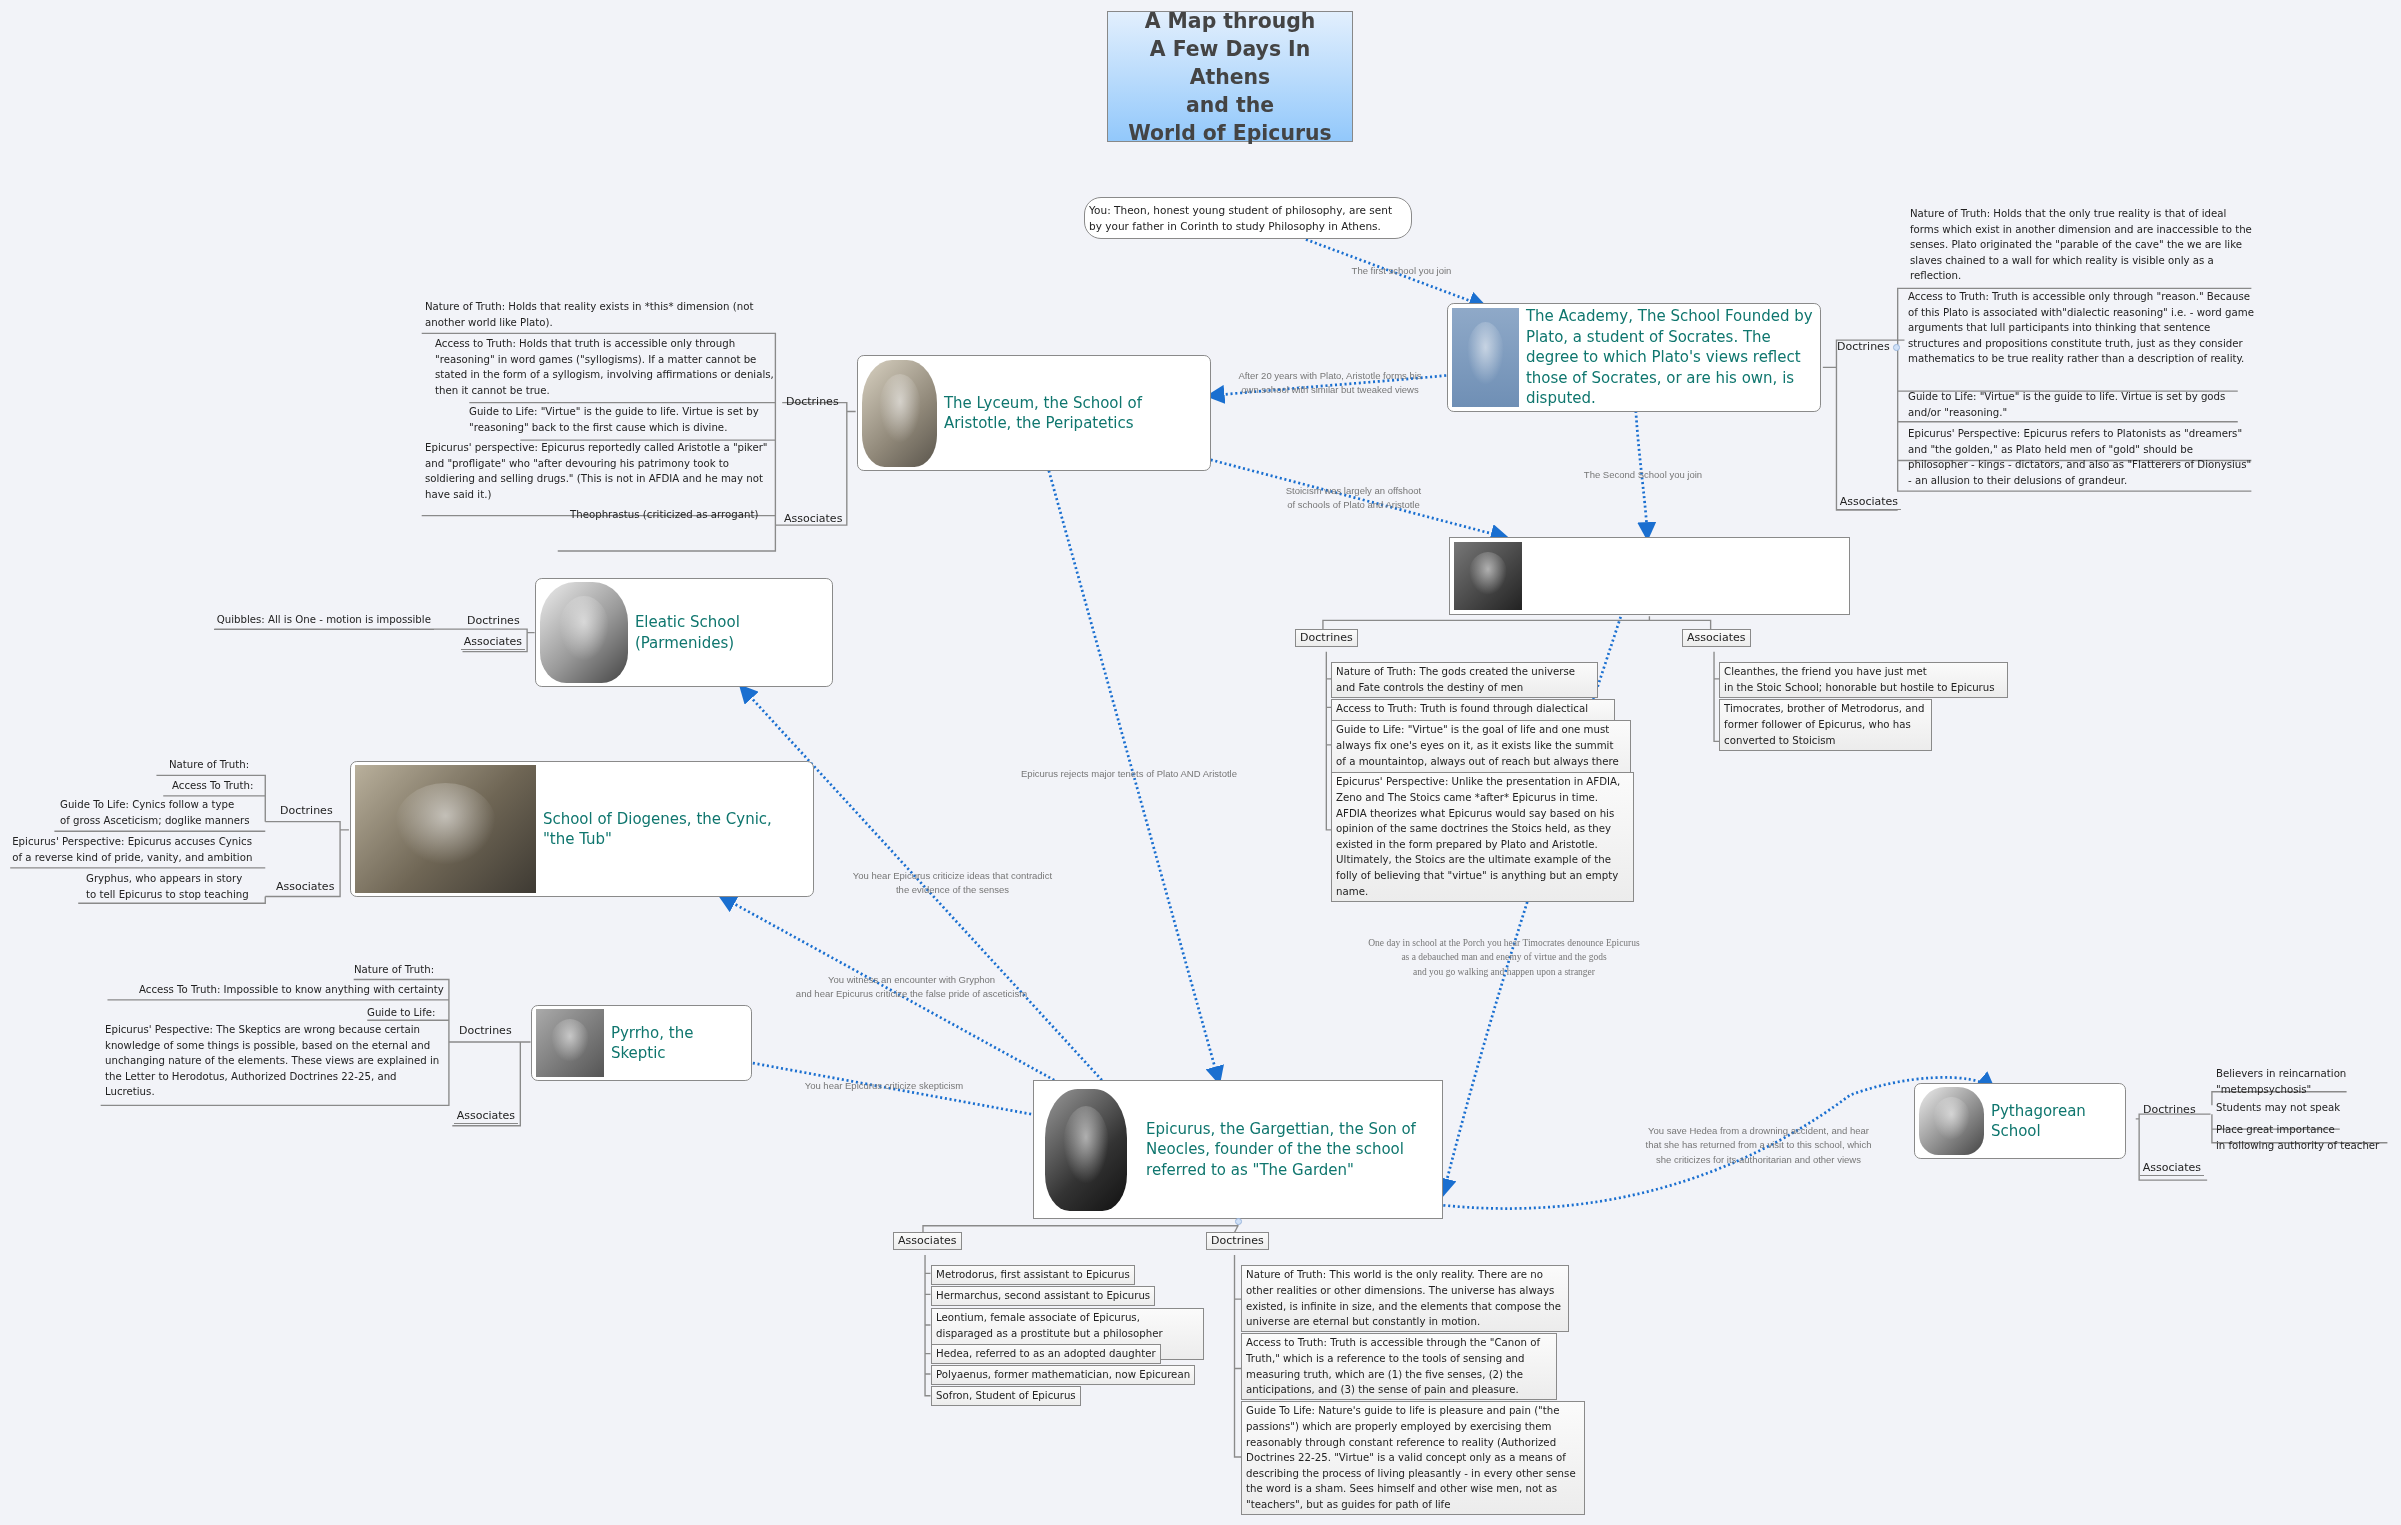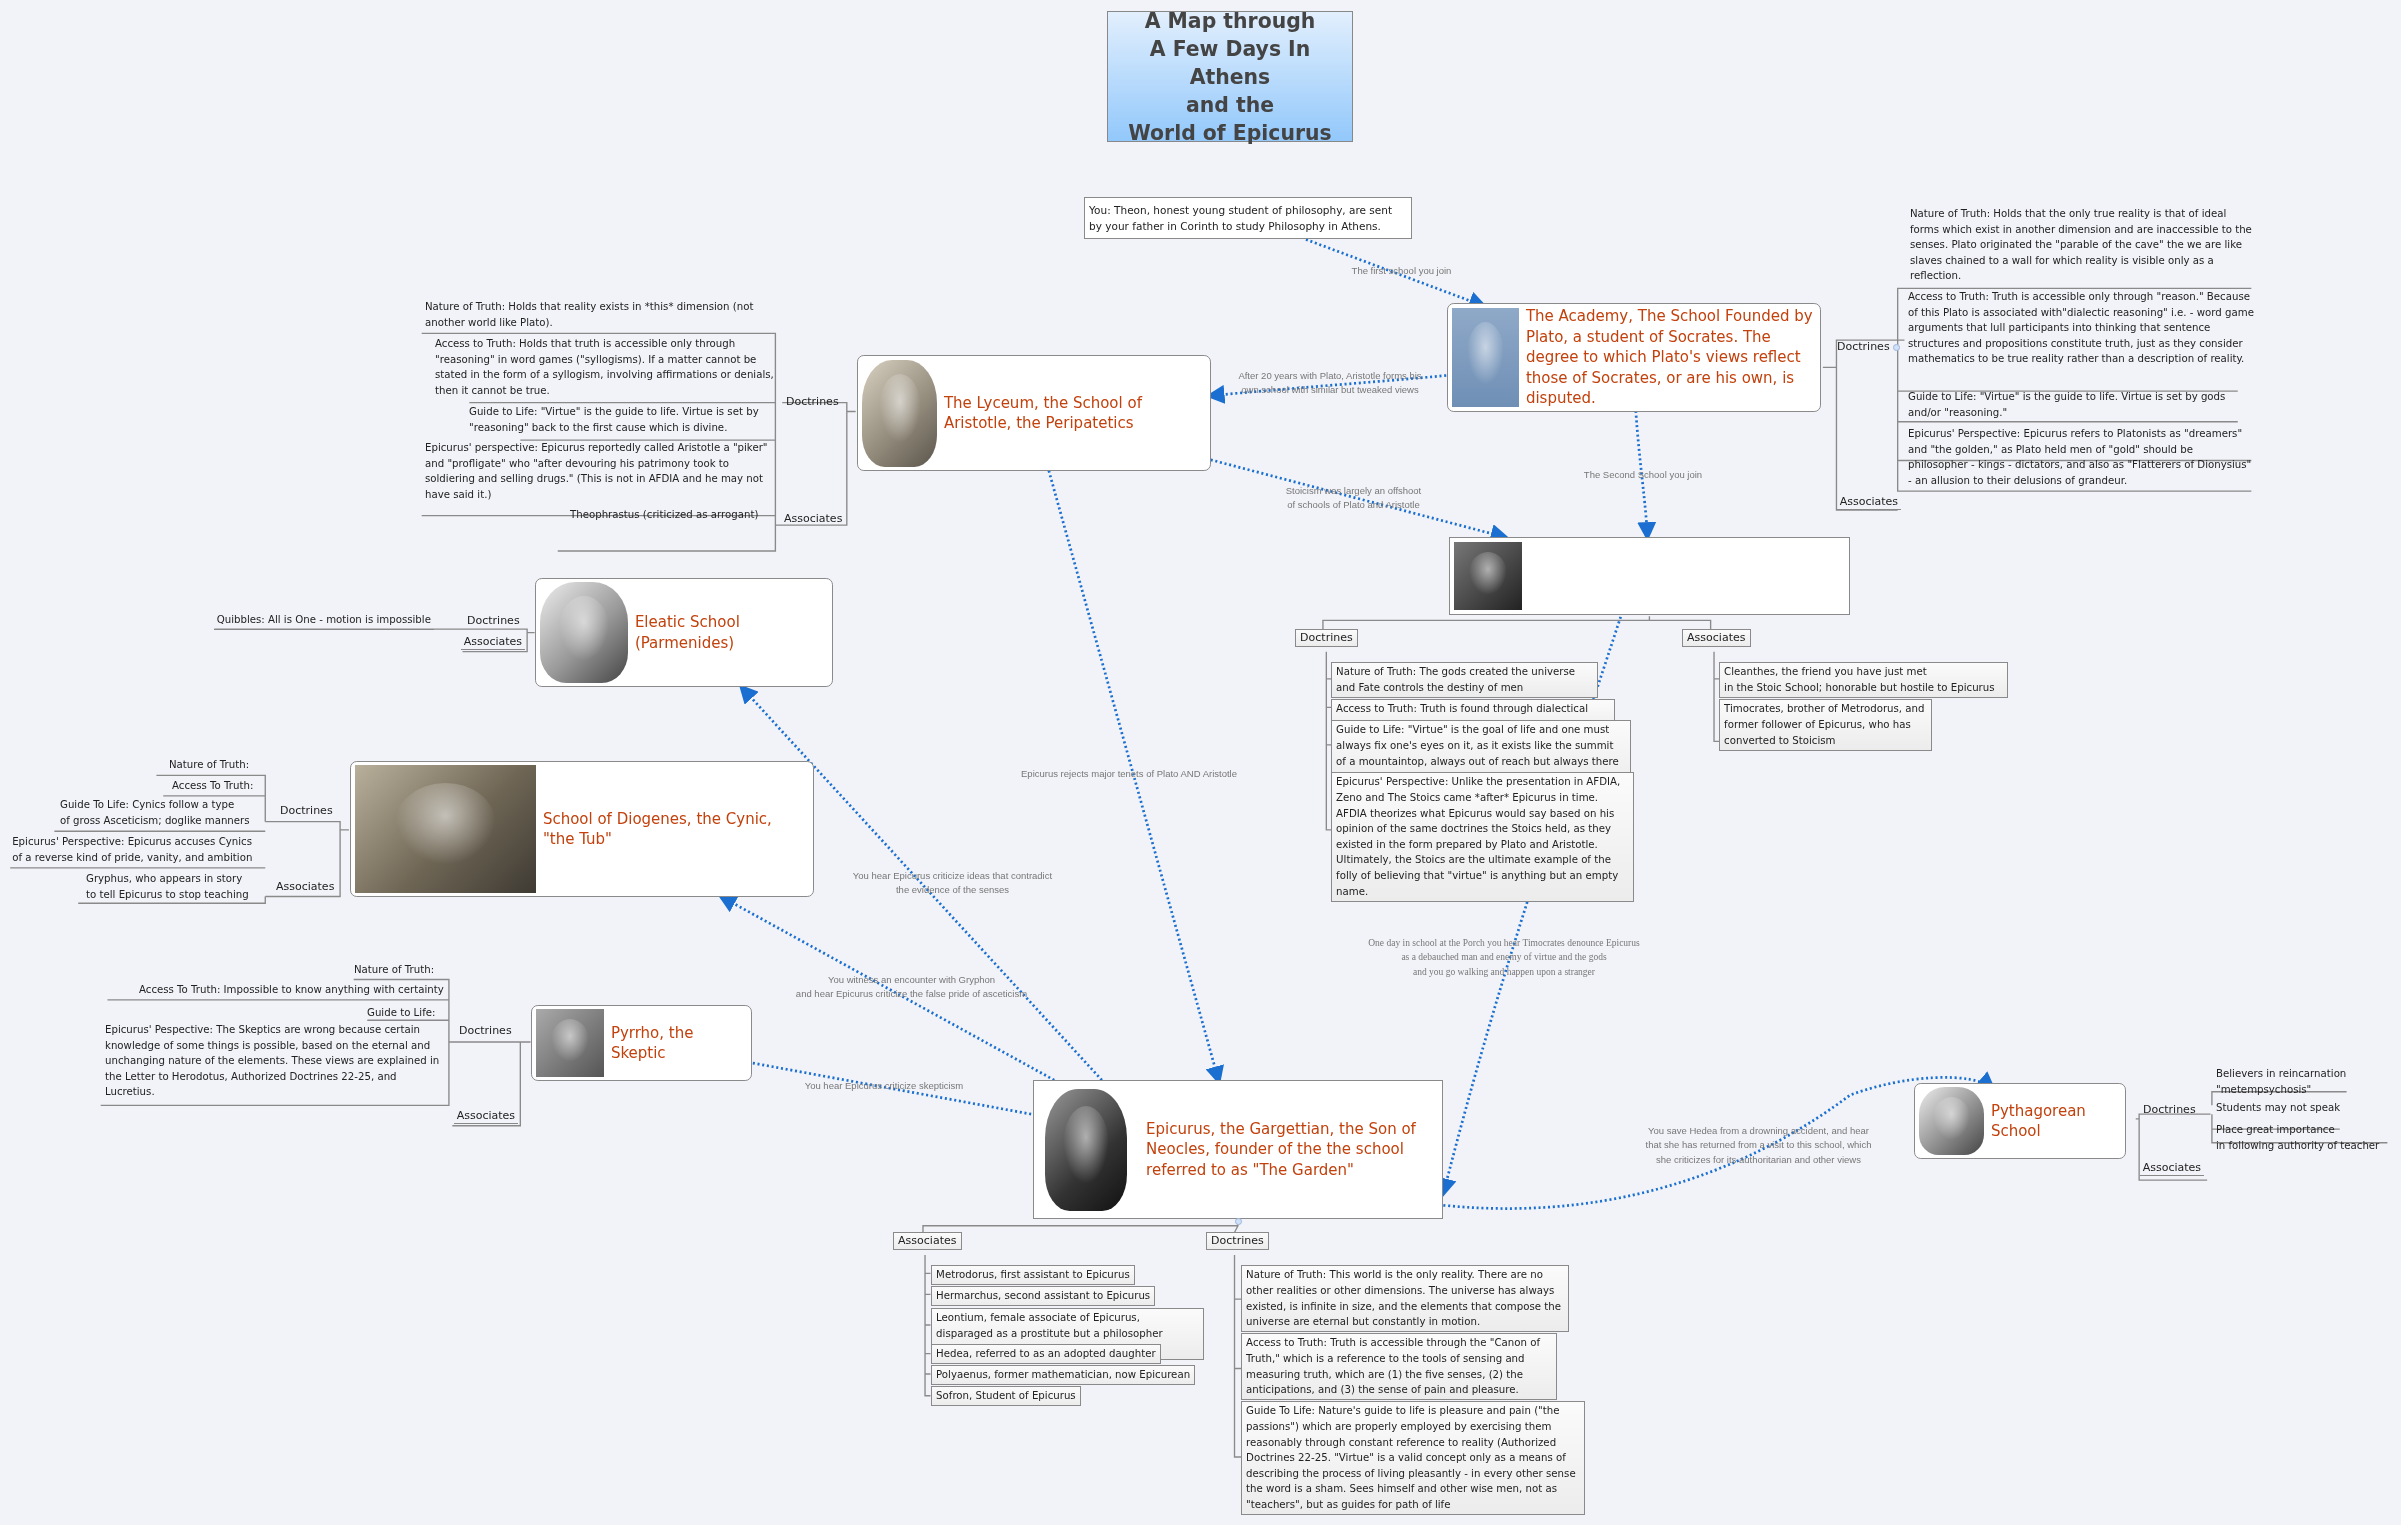--- a/index.html
+++ b/index.html
@@ -13,21 +13,21 @@
   .title-box {
     left:1107px; top:11px; width:244px; height:129px;
     border:1.4px solid #888;
     background:linear-gradient(#e2effd, #92c8fb);
     display:flex; align-items:center; justify-content:center; text-align:center;
     font-weight:bold; font-size:20.4px; color:#444; line-height:28px;
   }
   .topic {
     border:1.4px solid #8a8a8a; background:#fff; border-radius:6.8px;
     display:flex; align-items:center; box-sizing:border-box;
-    font-size:15px; line-height:20.4px; color:#c2410c;
+    font-size:15px; line-height:20.4px; color:#0f766e;
   }
   .topic.sq { border-radius:0; }
   .portrait {
     flex:none; margin:4.1px; background:linear-gradient(135deg,#d9d2c2,#8f8778 60%,#5a554c);
     border-radius:40% 40% 30% 30%; position:relative;
   }
   .portrait.dark { background:linear-gradient(135deg,#777,#222); border-radius:0; }
   .portrait.sepia { background:linear-gradient(135deg,#b9b09c,#6f6655 55%,#3e3a33); border-radius:0; }
   .portrait.bluebg { background:linear-gradient(#8fa9c8,#6f8fb5); border-radius:0; }
   .portrait::after {
@@ -100,21 +100,21 @@
 
 <div class="abs title-box">
   <div>
     <div>A Map through</div>
     <div>A Few Days In Athens</div>
     <div>and the</div>
     <div>World of Epicurus</div>
   </div>
 </div>
 
-<div class="abs topic note" style="left:1084px;top:197px;width:328px;height:42px;padding:2.7px 4.1px;font-size:10.5px;line-height:16.3px;border-radius:0;">
+<div class="abs topic note" style="left:1084px;top:197px;width:328px;height:42px;padding:2.7px 4.1px;font-size:10.5px;line-height:16.3px;border-radius:17px;">
   <span>You: Theon, honest young student of philosophy, are sent by your father in Corinth to study Philosophy in Athens.</span>
 </div>
 
 <div class="abs rel-label" style="left:1320px;top:264px;width:163px;">The first school you join</div>
 <div class="abs rel-label" style="left:1218px;top:369px;width:224px;">After 20 years with Plato, Aristotle forms his
 own school with similar but tweaked views</div>
 <div class="abs rel-label" style="left:1565px;top:468px;width:156px;">The Second School you join</div>
 <div class="abs rel-label" style="left:1265px;top:484px;width:177px;">Stoicism was largely an offshoot
 of schools of Plato and Aristotle</div>
 <div class="abs rel-label" style="left:993px;top:767px;width:272px;">Epicurus rejects major tenets of Plato AND Aristotle</div>

